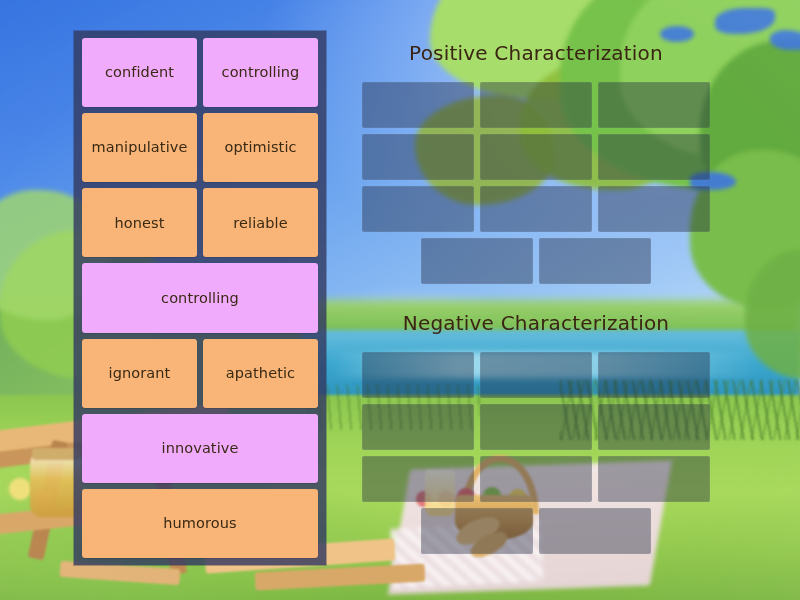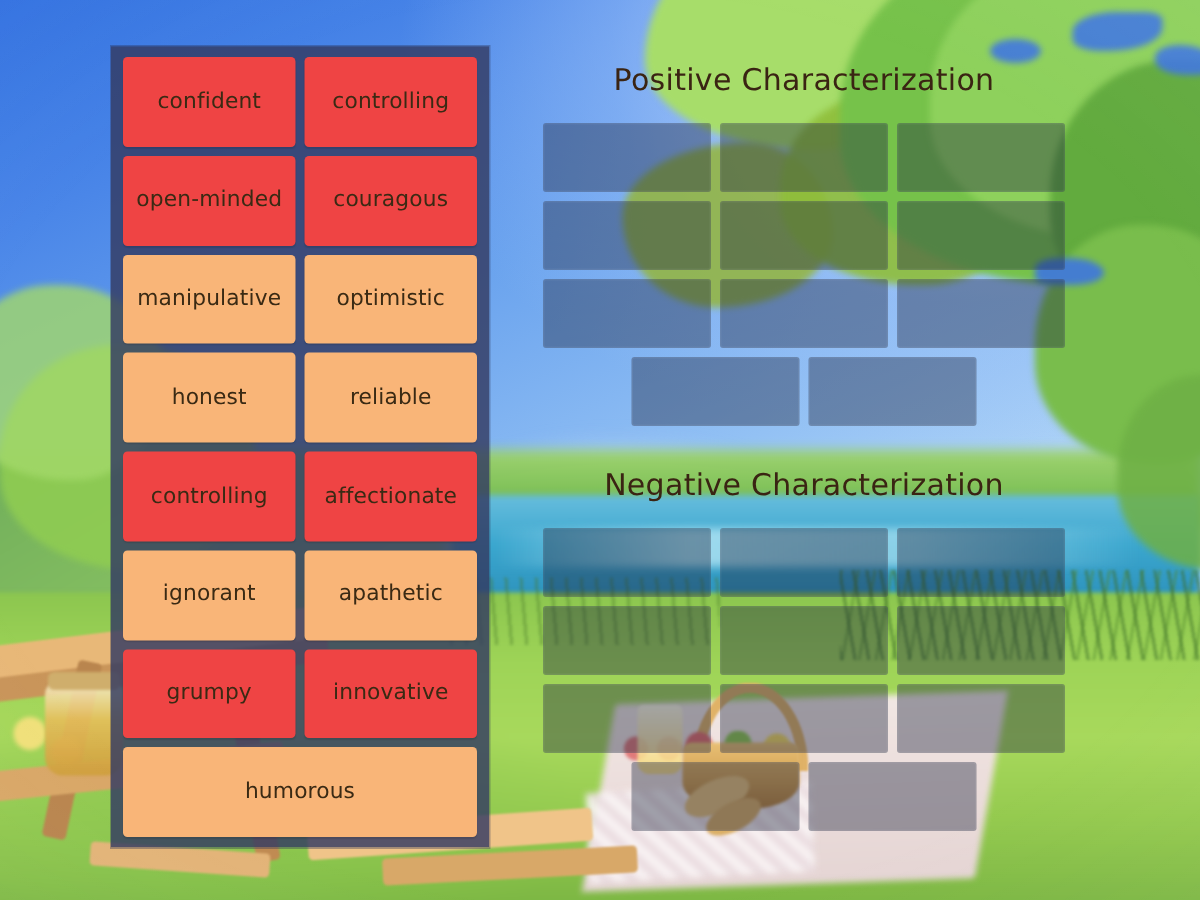--- a/index.html
+++ b/index.html
@@ -231,21 +231,21 @@
     font-family: "DejaVu Sans", sans-serif;
     font-size: 14.5px;
     letter-spacing: 0.1px;
     text-align: center;
     line-height: 1;
     white-space: nowrap;
     cursor: grab;
     user-select: none;
     box-shadow: 0 1px 1px rgba(0,0,0,0.12);
   }
-  .tile.gold  { background: #ef4444; }
+  .tile.gold  { background: #f0abfc; }
   .tile.peach { background: #f9b578; }
 
   
   .zone-title {
     position: absolute;
     width: 380px;
     text-align: center;
     font-family: "DejaVu Sans", sans-serif;
     font-size: 20px;
     color: #3a2413;
@@ -332,41 +332,35 @@
   <div class="wood plank3"></div>
 
   <div class="bg-layer bg-soften"></div>
 
   <div id="tile-panel">
       <div class="tile-row">
         <div class="tile gold">confident</div>
         <div class="tile gold">controlling</div>
       </div>
       <div class="tile-row">
-        <div class="tile gold">open-minded</div>
-        <div class="tile gold">couragous</div>
-      </div>
-      <div class="tile-row">
         <div class="tile peach">manipulative</div>
         <div class="tile peach">optimistic</div>
       </div>
       <div class="tile-row">
         <div class="tile peach">honest</div>
         <div class="tile peach">reliable</div>
       </div>
       <div class="tile-row">
         <div class="tile gold">controlling</div>
-        <div class="tile gold">affectionate</div>
       </div>
       <div class="tile-row">
         <div class="tile peach">ignorant</div>
         <div class="tile peach">apathetic</div>
       </div>
       <div class="tile-row">
-        <div class="tile gold">grumpy</div>
         <div class="tile gold">innovative</div>
       </div>
       <div class="tile-row">
         <div class="tile peach">humorous</div>
       </div>
     </div>
 
   <div class="zone-title" id="positive-title">Positive Characterization</div>
   <div class="zone-grid" id="positive-grid">
       <div class="slot-row">

